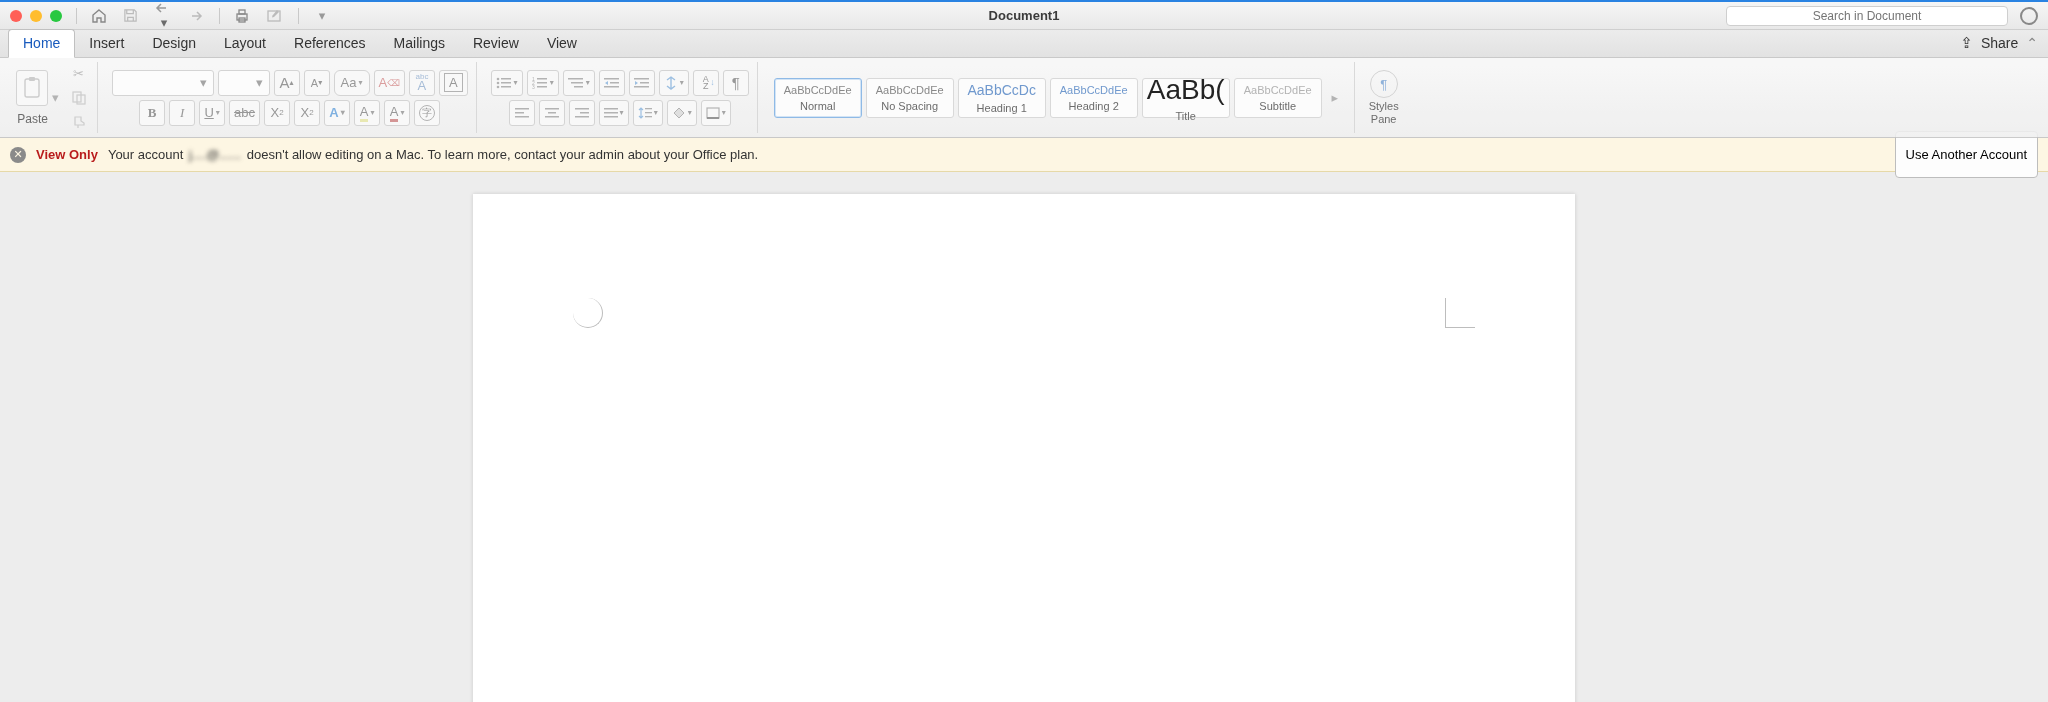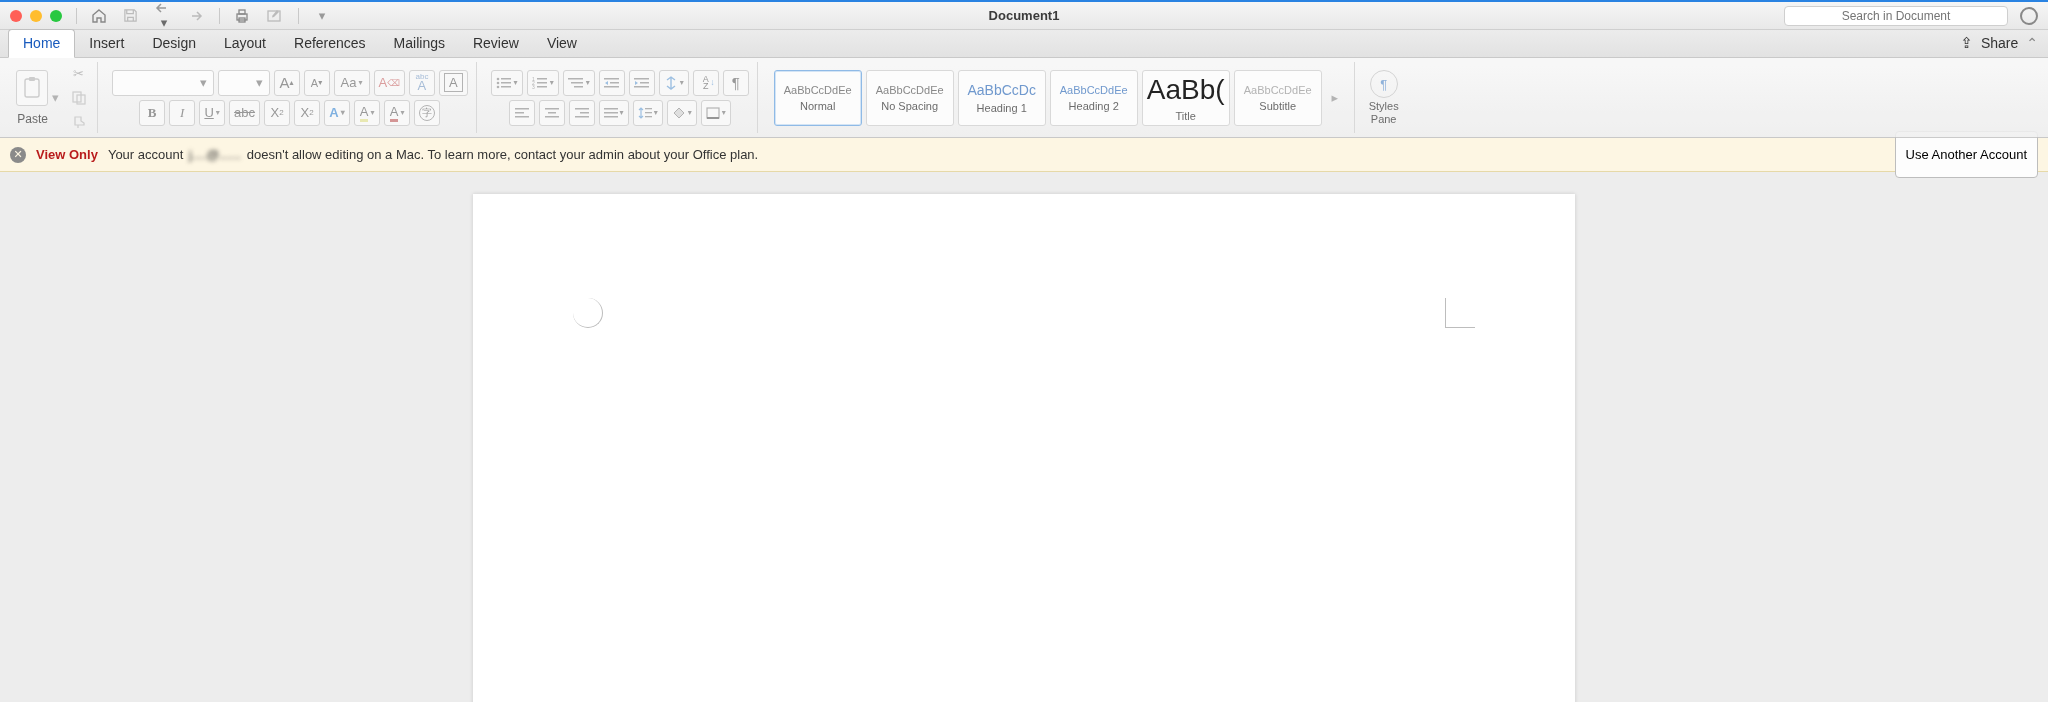--- a/index.html
+++ b/index.html
@@ -22,53 +22,53 @@
     position: relative;
     border-top: 2px solid #2a83e2;
   }
   .traffic { display:flex; gap:8px; margin-left:10px;}
   .tl { width:12px; height:12px; border-radius:50%; }
   .tl.red{background:#ff5f57;} .tl.yellow{background:#ffbd2e;} .tl.green{background:#28c840;}
   .tbar-icons{ display:flex; align-items:center; gap:14px; margin-left:14px; color:#6b6b6b;}
   .tbar-icons .sep{ width:1px; height:16px; background:#c9c9c9;}
   .doc-title{ position:absolute; left:50%; transform:translateX(-50%); font-weight:600; color:#3b3b3b;}
   .search-wrap{ margin-left:auto; margin-right:10px; display:flex; align-items:center; gap:12px;}
-  .search{ width:224px; height:20px; border:1px solid #cfcfcf; border-radius:4px; background:#fff; font-size:12px; padding:1px 8px; text-align:center; color:#777;}
+  .search{ width:282px; height:20px; border:1px solid #cfcfcf; border-radius:4px; background:#fff; font-size:12px; padding:1px 8px; text-align:center; color:#777;}
   .sync{ width:18px;height:18px;border:2px solid #888;border-radius:50%;}
   .ico{ display:inline-block; width:18px; text-align:center;}
   svg{display:block;}
 
   
   .tabs{ height:28px; background:linear-gradient(#ececec,#e2e2e2); border-bottom:1px solid #c9c9c9; display:flex; align-items:flex-end; padding:0 8px; position:relative;}
   .tab{ padding:5px 14px 6px; color:#333; font-size:14px; cursor:default;}
   .tab.active{ background:#fff; border:1px solid #c0c0c0; border-bottom:1px solid #fff; border-radius:4px 4px 0 0; color:#185abd; font-weight:400; margin-bottom:-1px;}
   .tabs-right{ position:absolute; right:10px; top:4px; display:flex; align-items:center; gap:8px; color:#333; font-size:14px;}
   .share-ico{ font-size:15px;}
   .chev{ color:#888;}
 
   
   .ribbon{ height:80px; background:linear-gradient(#fafafa,#f0f0f0); border-bottom:1px solid #c2c2c2; display:flex; align-items:stretch; padding:4px 8px; gap:6px; opacity:0.85;}
   .group{ display:flex; align-items:center; padding:0 8px; border-right:1px solid #d6d6d6; gap:4px;}
   .group:last-child{border-right:none;}
   .col{ display:flex; flex-direction:column; gap:4px; align-items:center; justify-content:center;}
   .row{ display:flex; gap:4px; align-items:center;}
   .btn{ height:26px; min-width:26px; border:1px solid #d0d0d0; border-radius:3px; background:#fbfbfb; display:flex; align-items:center; justify-content:center; color:#8a8a8a; padding:0 4px; position:relative;}
-  .btn.wide{ min-width:36px;}
+  .btn.wide{ min-width:36px;border-radius:6px;}
   .btn .dd{ font-size:8px; margin-left:2px; color:#9a9a9a;}
   .dropdown{ height:26px; border:1px solid #d0d0d0; border-radius:3px; background:#fff; display:flex; align-items:center; justify-content:flex-end; padding:0 6px; color:#999;}
   .font-name{ width:102px;} .font-size{ width:52px;}
   .paste-col{ align-items:flex-end; }
   .paste-big{ width:32px; height:36px; border:1px solid #d0d0d0; border-radius:3px; background:#fbfbfb; display:flex; align-items:center; justify-content:center; color:#b7b7b7;}
   .paste-lbl{ font-size:12px; color:#555; margin-top:2px;}
   .mini-col{ gap:6px; margin-left:6px;}
   .mini{ width:20px;height:18px; display:flex;align-items:center;justify-content:center;color:#b7b7b7;}
 
   
   .styles-gal{ display:flex; gap:4px; align-items:stretch; padding:2px;}
-  .style-card{ width:88px; height:56px; border:1px solid #d6d6d6; border-radius:3px; background:#fff; display:flex; flex-direction:column; align-items:center; justify-content:center; gap:4px;}
+  .style-card{ width:88px; height:40px; border:1px solid #d6d6d6; border-radius:3px; background:#fff; display:flex; flex-direction:column; align-items:center; justify-content:center; gap:4px;}
   .style-card.sel{ border:1.5px solid #7fb2e6; box-shadow:0 0 0 1px #cfe3f7 inset;}
   .sc-sample{ font-size:11px; color:#777; }
   .sc-sample.big{ font-size:28px; color:#000000;}
   .sc-sample.blue{ color:#5b8bc9;}
   .sc-label{ font-size:11px; color:#555;}
   .gal-arrow{ width:18px; display:flex; align-items:center; justify-content:center; color:#aaa;}
   .sp-col{ text-align:center;}
   .sp-ico{ width:28px;height:28px;border:1px solid #d0d0d0;border-radius:50%; display:flex;align-items:center;justify-content:center; color:#7fa8d8; margin:0 auto 2px;}
   .sp-lbl{ font-size:11px; color:#555; line-height:1.1;}
   

